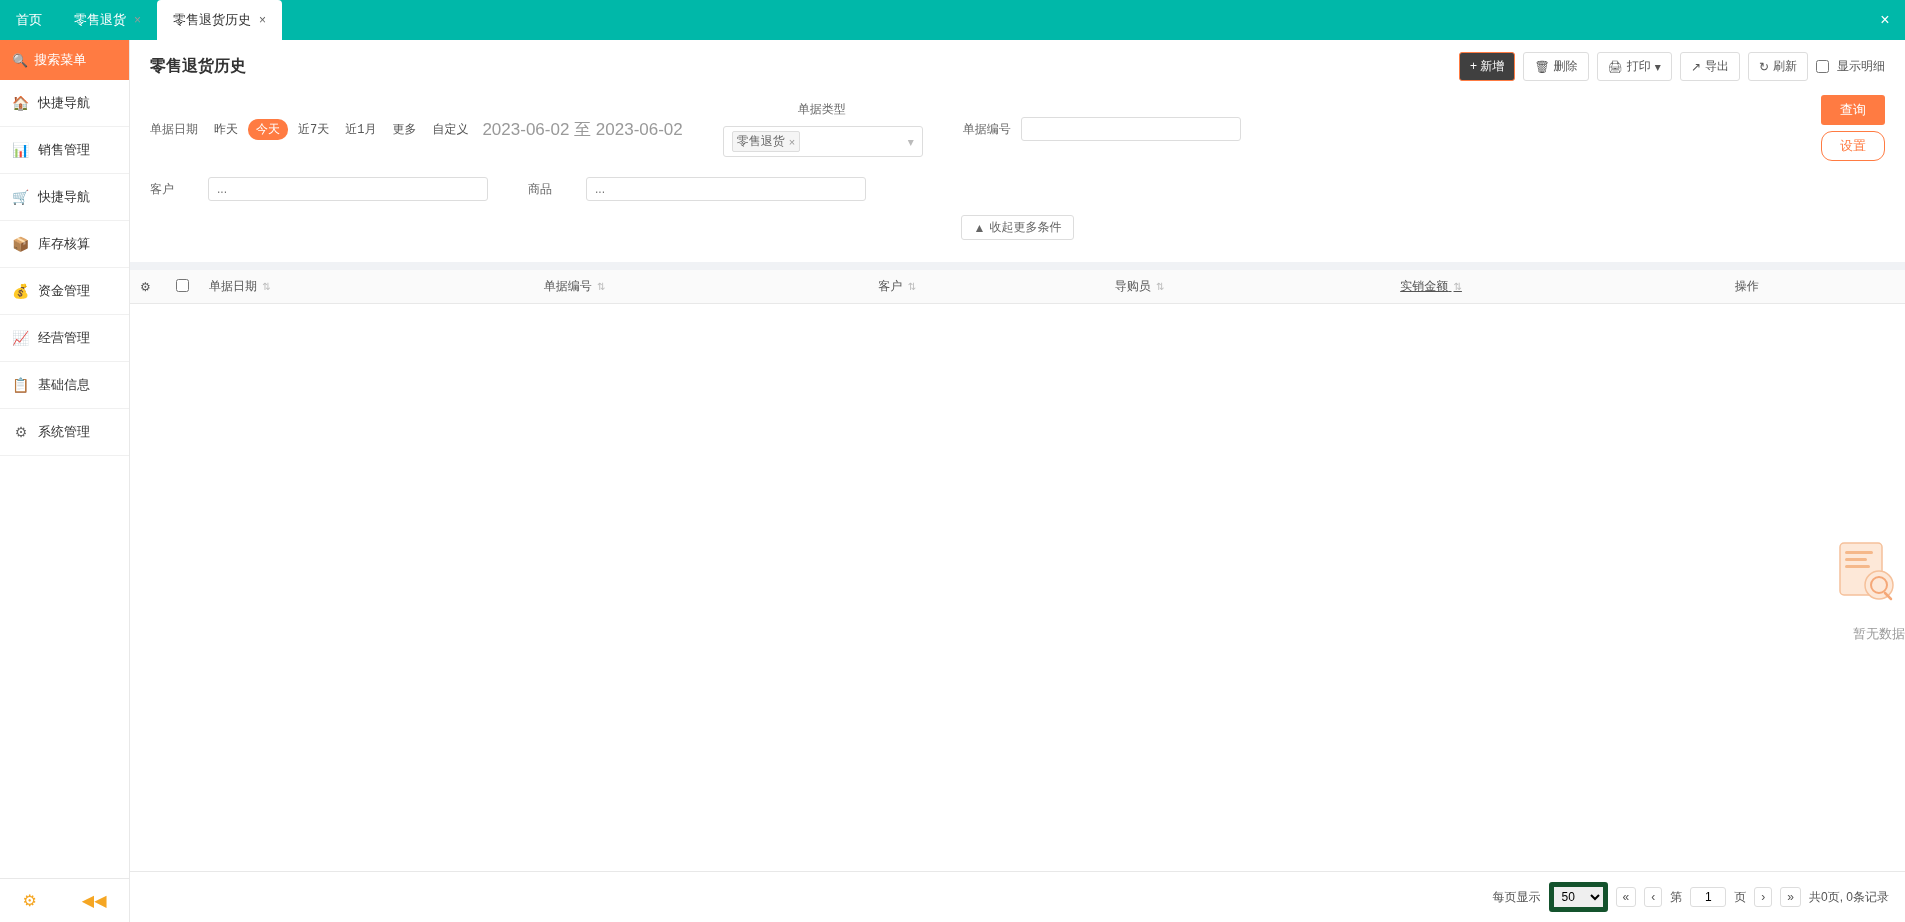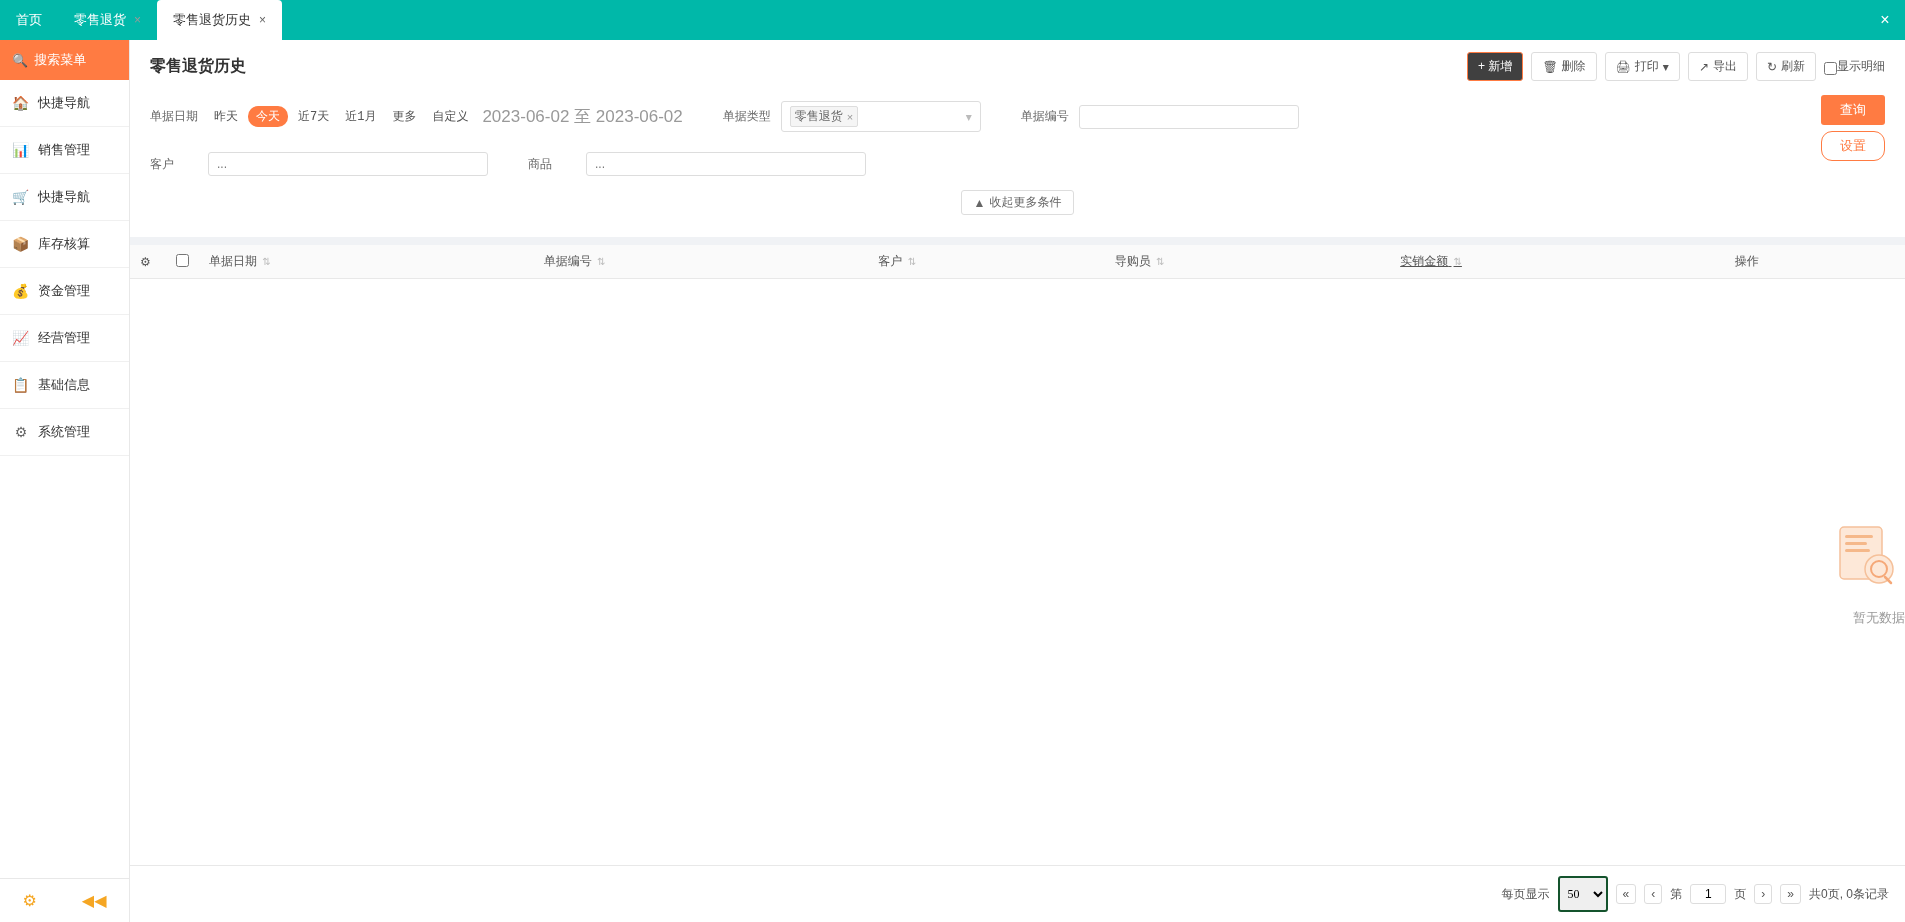--- a/index.html
+++ b/index.html
@@ -317,25 +317,24 @@
       justify-content: flex-end;
       padding: 10px 16px;
       background: #fff;
       border-top: 1px solid #e8e8e8;
       gap: 8px;
       font-size: 12px;
       color: #555;
       flex-shrink: 0;
     }
     .pagination select {
-      border: 2px solid #14532d;
-      border-radius: 3px;
-      padding: 8px 4px;
-      font-size: 12px;
-      font-family: Liberation Serif, serif;
+      border: 5px solid #14532d;
+      border-radius: 3px;
+      padding: 2px 4px;
+      font-size: 12px;
     }
     .pagination-btn {
       border: 1px solid #ddd;
       border-radius: 3px;
       padding: 2px 6px;
       background: #fff;
       cursor: pointer;
       color: #555;
       font-size: 12px;
     }
@@ -343,22 +342,22 @@
       border: 1px solid #ddd;
       border-radius: 3px;
       width: 36px;
       text-align: center;
       padding: 2px 4px;
       font-size: 12px;
     }
 
     .display-toggle {
       display: flex;
-      align-items: flex-end;
-      gap: 0;
+      align-items: center;
+      gap: 8px;
       font-size: 12px;
       color: #555;
     }
     .display-toggle input { cursor: pointer; }
 
     .filter-section {
       background: #fff;
       padding: 12px 20px;
     }
     .select-wrapper {
@@ -488,21 +487,21 @@
                 <span class="date-option">昨天</span>
                 <span class="date-option active">今天</span>
                 <span class="date-option">近7天</span>
                 <span class="date-option">近1月</span>
                 <span class="date-option">更多</span>
                 <span class="date-option">自定义</span>
               </div>
               <span class="date-range">2023-06-02 至 2023-06-02</span>
             </div>
 
-            <div class="filter-item" style="margin-left:24px;">
+            <div class="filter-item" style="margin-left:24px;flex-direction:column;">
               <span class="filter-label">单据类型</span>
               <div class="select-wrapper">
                 <div style="display:flex;align-items:center;gap:4px;">
                   <span class="filter-tag">
                     <span>零售退货</span>
                     <span class="filter-tag-close">×</span>
                   </span>
                 </div>
                 <span style="color:#bbb;">▾</span>
               </div>

